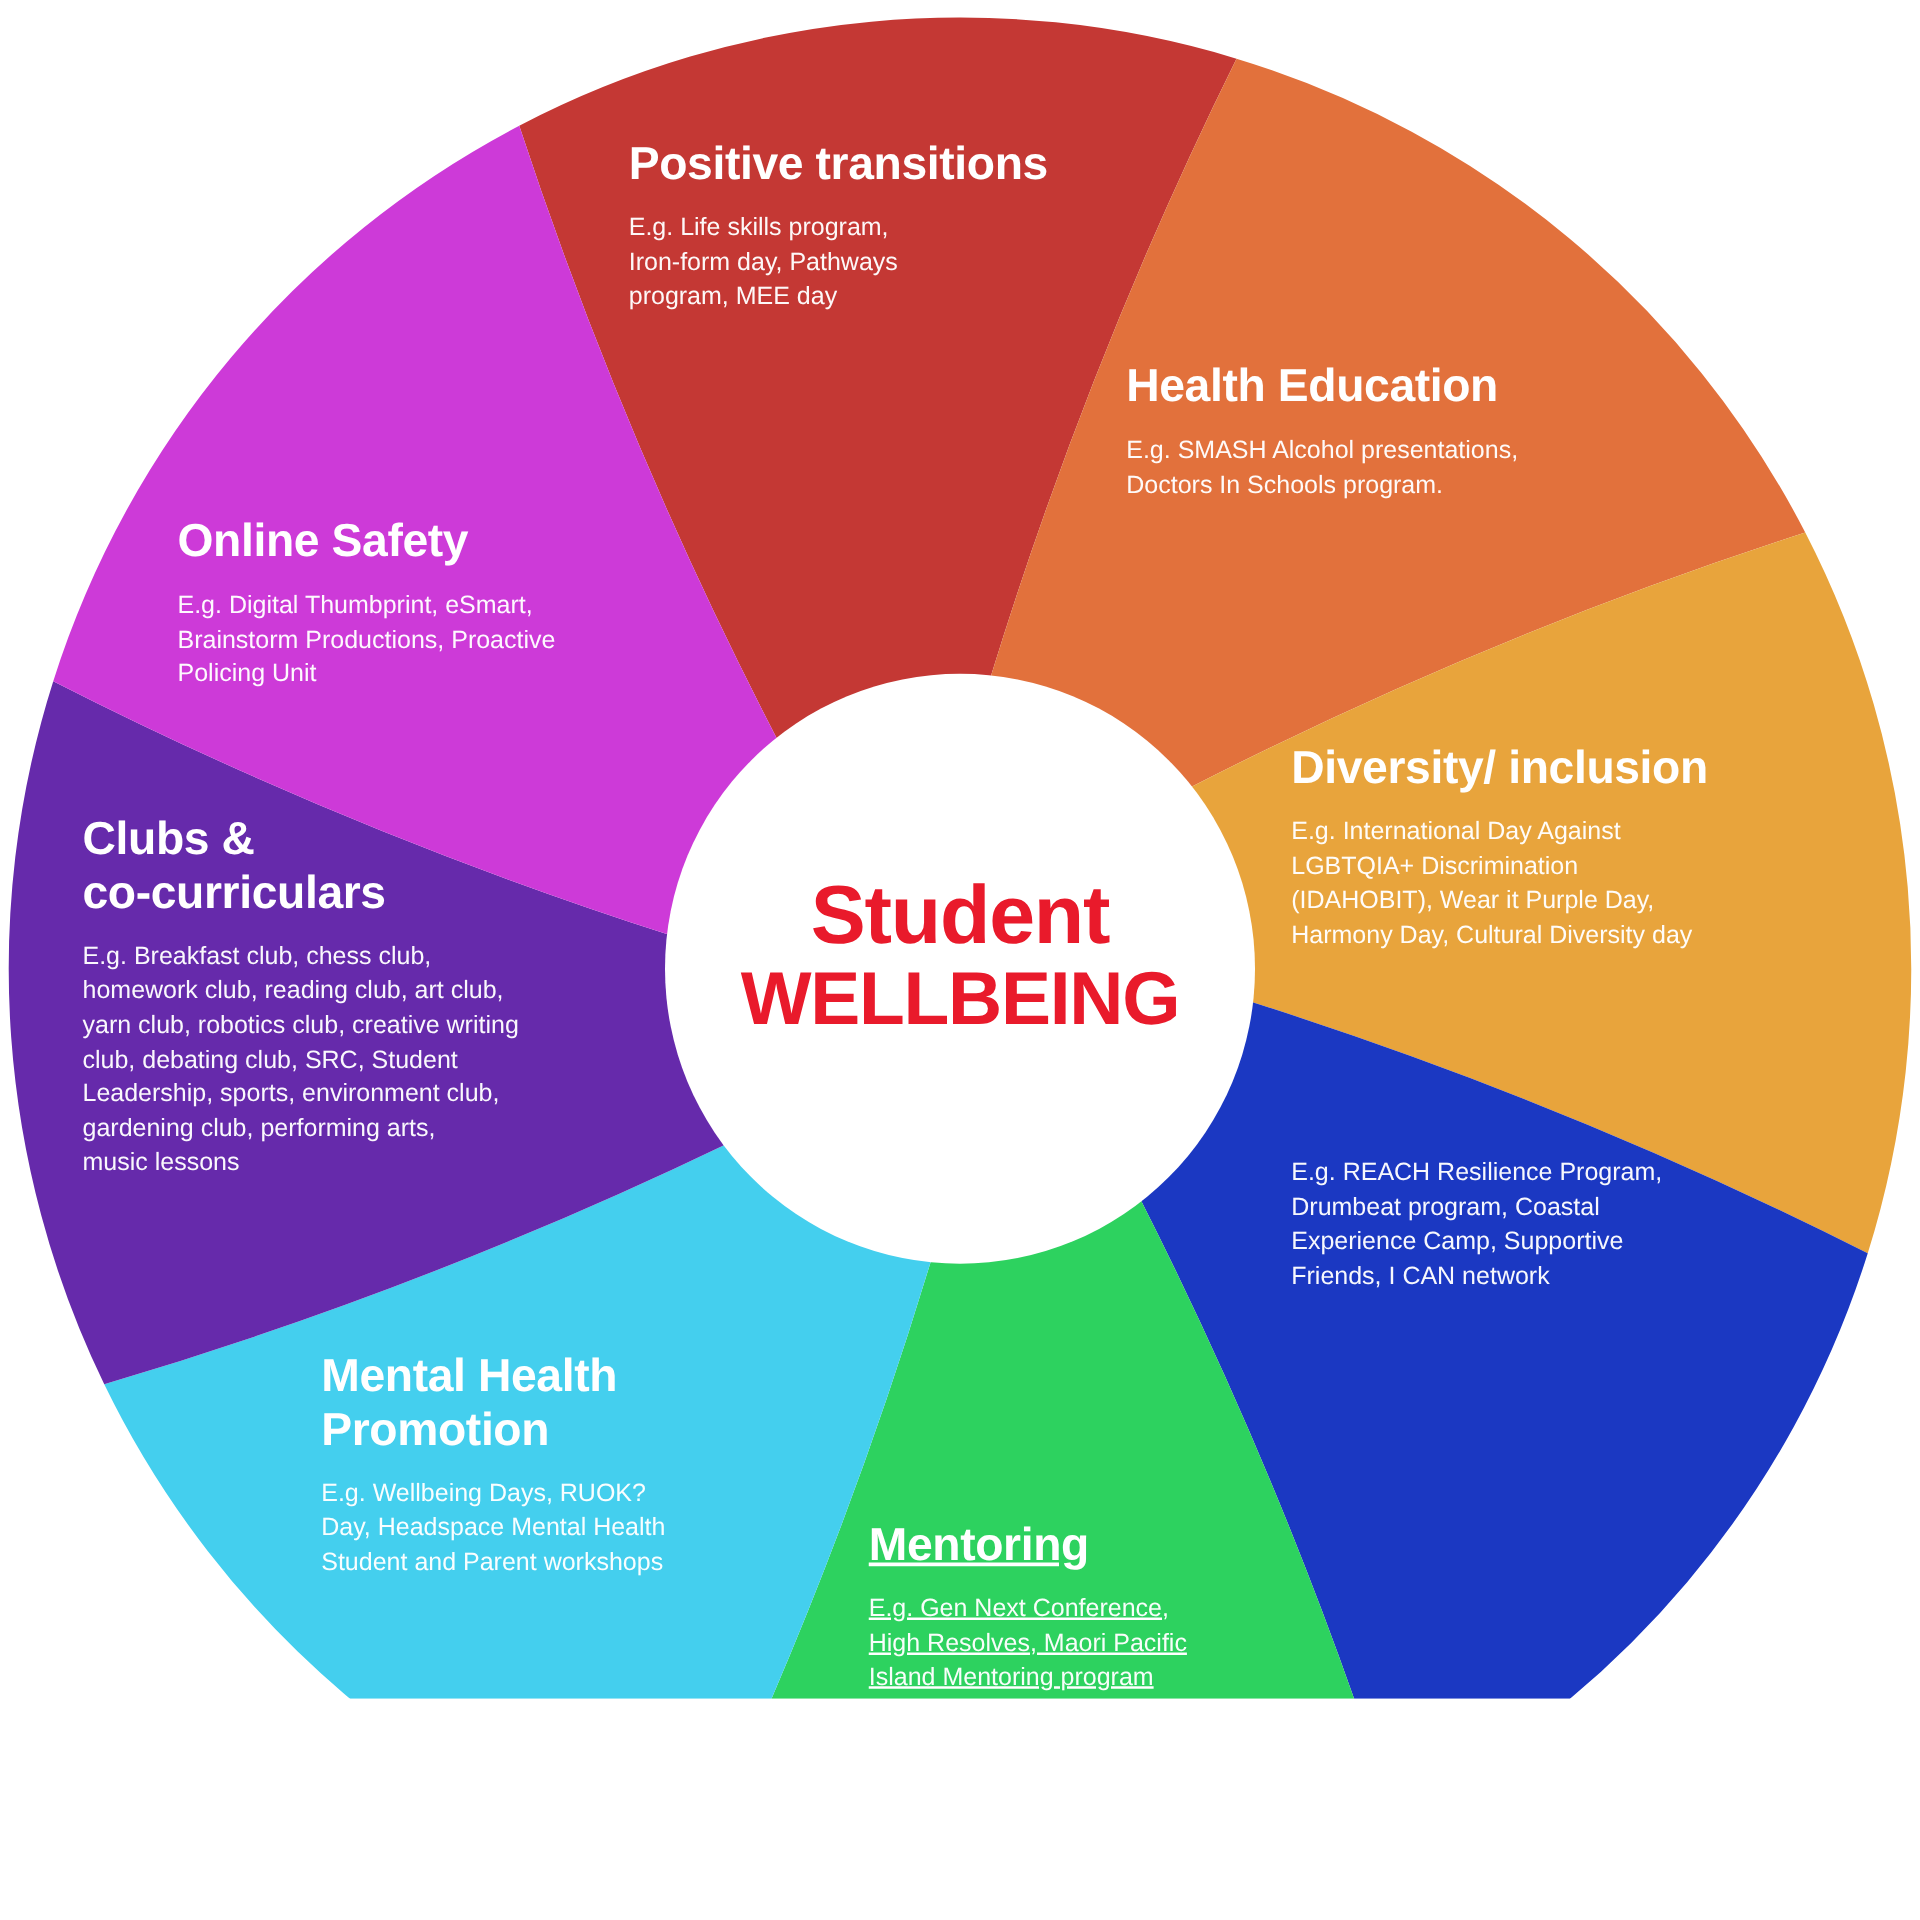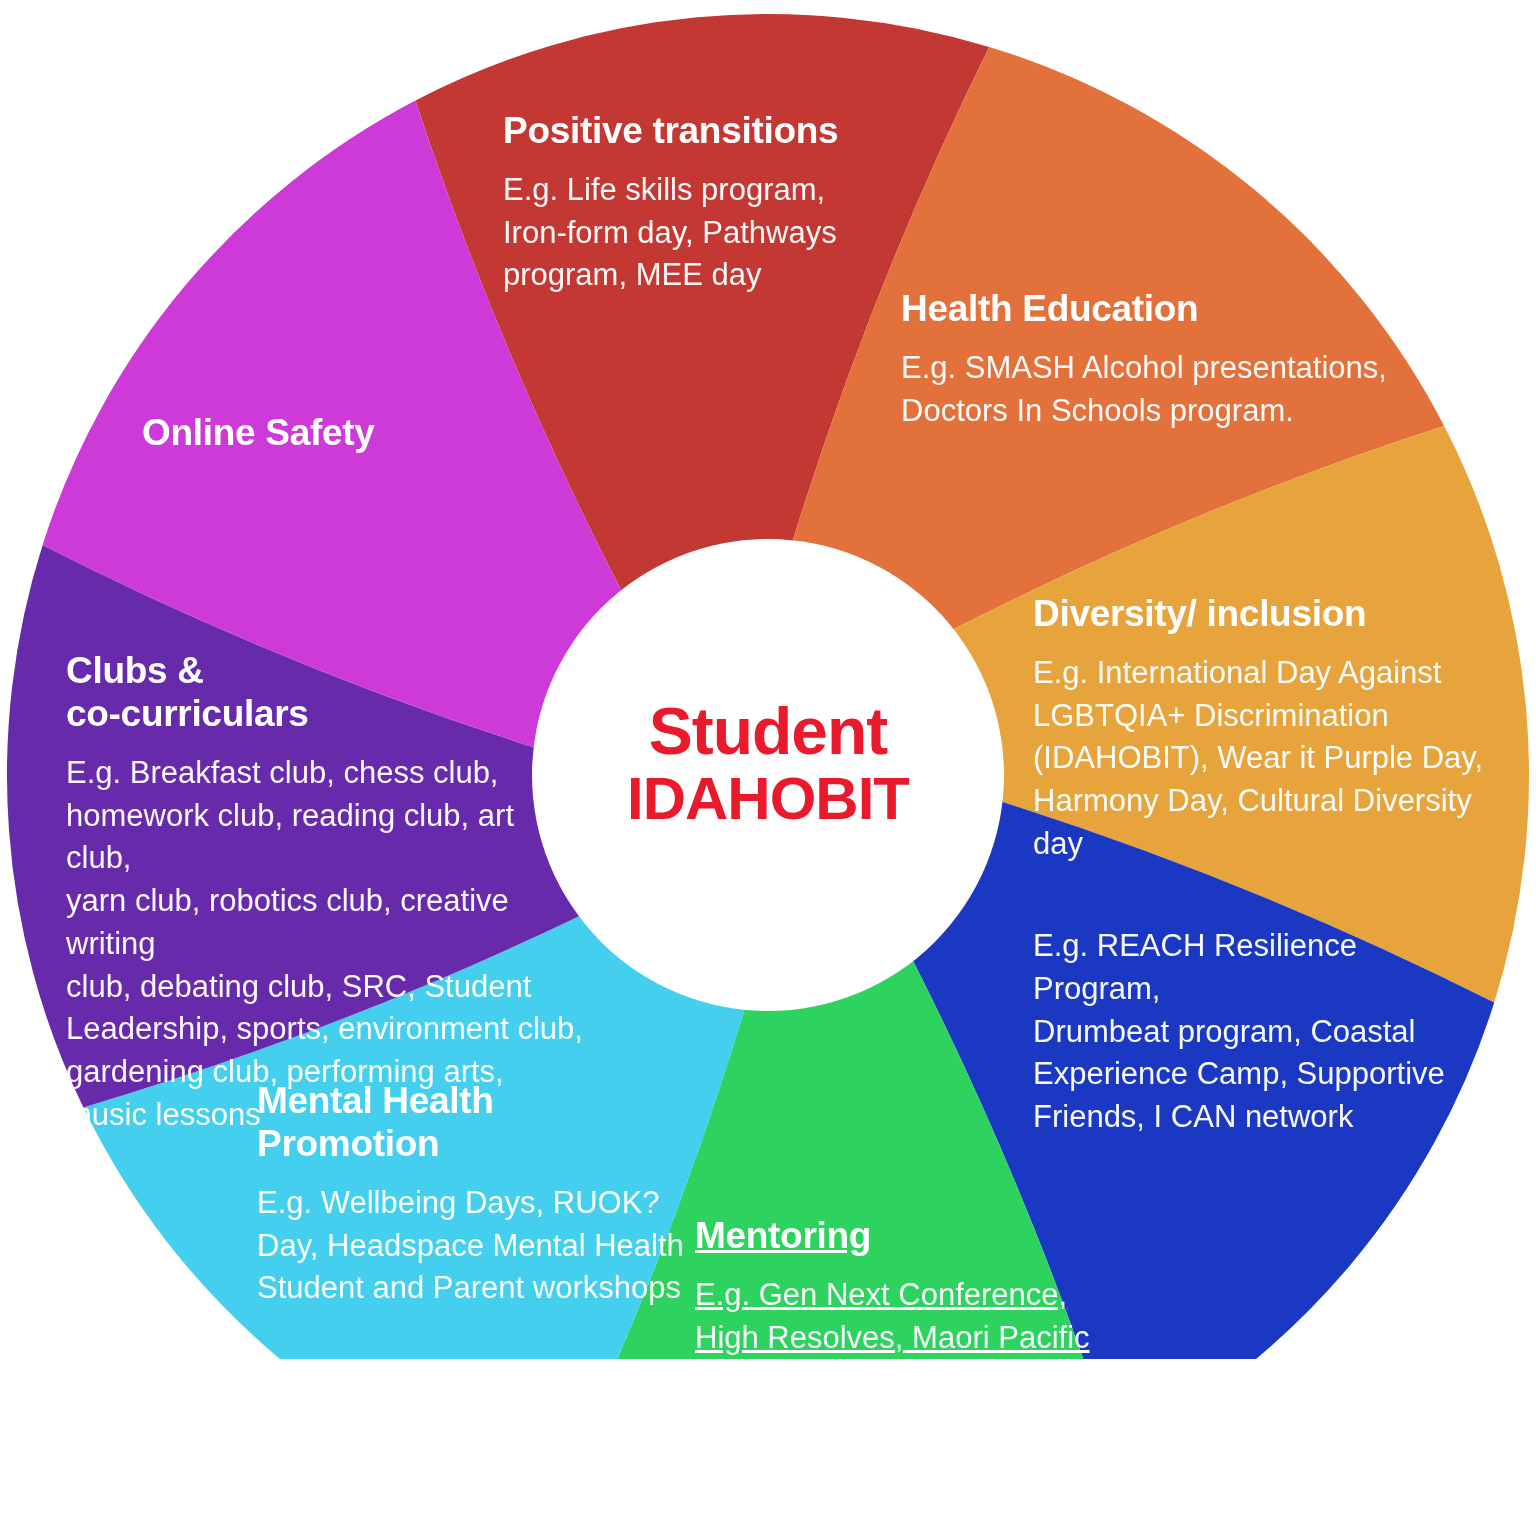--- a/index.html
+++ b/index.html
@@ -13,21 +13,21 @@
   #wheel-svg{position:absolute;left:0;top:0;width:1536px;height:1536px;}
   .labels{position:absolute;left:0;top:0;width:100%;height:100%;}
   .seg-label{position:absolute;color:#ffffff;}
   .seg-title{
     margin:0 0 16px 0;
     font-size:37px;font-weight:700;line-height:1.16;
     letter-spacing:-0.3px;white-space:pre-line;color:#ffffff;
   }
   .seg-body{
     margin:0;
-    font-size:31px;font-weight:400;line-height:1.38;
+    font-size:20px;font-weight:400;line-height:1.38;
     white-space:pre-line;color:rgba(255,255,255,0.97);
   }
   .lbl-0{left:503px;top:110px;width:400px;}
   .lbl-1{left:901px;top:288px;width:490px;}
   .lbl-2{left:1033px;top:593px;width:470px;}
   .lbl-3{left:1033px;top:925px;width:430px;}
   .lbl-4{left:695px;top:1215px;width:400px;text-decoration:underline;}
   .lbl-5{left:257px;top:1080px;width:430px;}
   .lbl-6{left:66px;top:650px;width:520px;}
   .lbl-7{left:142px;top:412px;width:460px;}
@@ -108,21 +108,24 @@
 homework club, reading club, art club,
 yarn club, robotics club, creative writing
 club, debating club, SRC, Student
 Leadership, sports, environment club,
 gardening club, performing arts,
 music lessons</p>
     </div>
 
     <div class="seg-label lbl-7">
       <h2 class="seg-title">Online Safety</h2>
+      <p class="seg-body">E.g. Digital Thumbprint, eSmart,
+Brainstorm Productions, Proactive
+Policing Unit</p>
     </div>
 
     <div class="center-label" style="color: rgb(233, 26, 43);">
       <div class="center-line1">Student</div>
-      <div class="center-line2">IDAHOBIT</div>
+      <div class="center-line2">WELLBEING</div>
     </div>
 
   </div>
 </div>
 
 </body></html>

